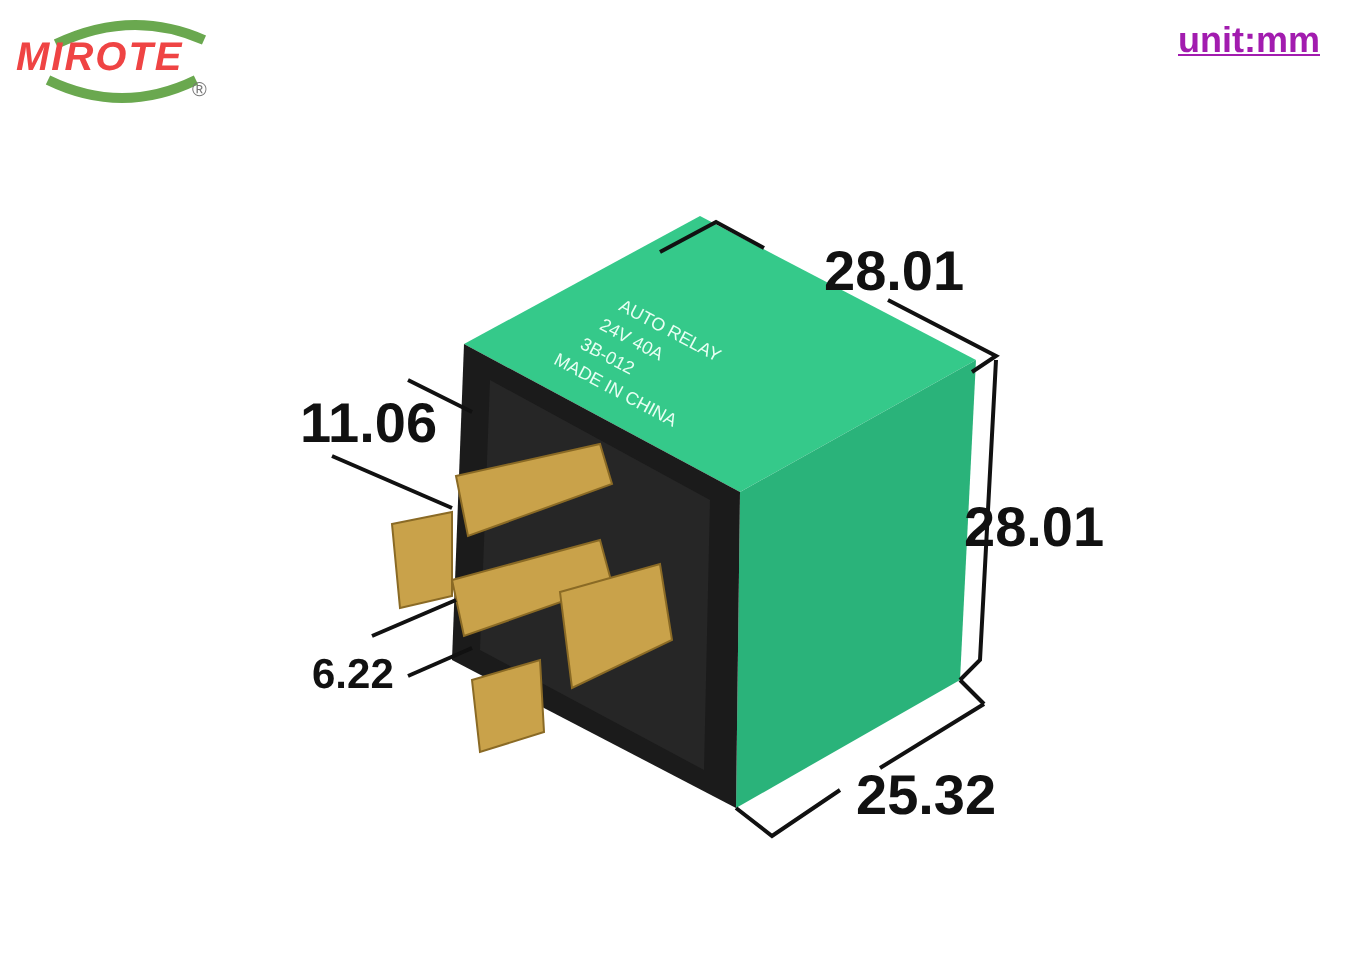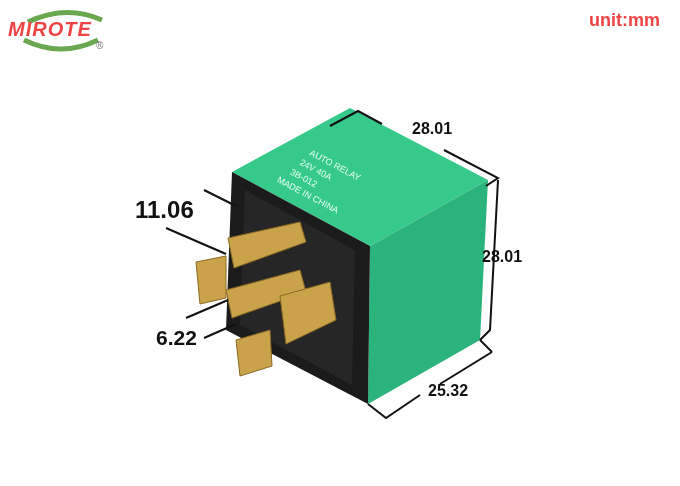--- a/index.html
+++ b/index.html
@@ -1,21 +1,21 @@
 <!DOCTYPE html>
 <html><head>
 <meta charset="utf-8">
 <style>
   html,body{margin:0;padding:0;background:#fff;}
   body{width:680px;height:486px;position:relative;overflow:hidden;font-family:"Liberation Sans",sans-serif;}
   .logo{position:absolute;left:6px;top:8px;width:120px;height:44px;}
   .logo-text{position:absolute;left:2px;top:10px;font-family:"Liberation Sans",sans-serif;font-weight:bold;font-style:italic;font-size:20px;color:#ef4444;letter-spacing:1px;}
   .logo-reg{position:absolute;left:90px;top:32px;font-size:10px;color:#777;}
-  .unit{position:absolute;right:20px;top:10px;font-weight:bold;font-size:18px;color:#ef4444;}
-  .dim{position:absolute;font-weight:bold;color:#111;font-size:16px;}
+  .unit{position:absolute;right:20px;top:10px;font-weight:bold;font-size:18px;color:#a21caf;text-decoration:underline;}
+  .dim{position:absolute;font-weight:bold;color:#111;font-size:28px;}
   svg.main{position:absolute;left:0;top:0;}
 </style>
 </head>
 <body>
 
 <div class="logo">
   <svg width="120" height="44">
     <path d="M22 14 Q60 -4 96 12" stroke="#6aa84f" stroke-width="5" fill="none"></path>
     <path d="M18 32 Q55 50 92 32" stroke="#6aa84f" stroke-width="5" fill="none"></path>
   </svg>
@@ -59,14 +59,14 @@
     <line x1="204" y1="190" x2="236" y2="206"></line>
     <line x1="166" y1="228" x2="226" y2="254"></line>
     <line x1="186" y1="318" x2="228" y2="300"></line>
     <line x1="204" y1="338" x2="236" y2="324"></line>
   </g>
 </svg>
 
 <div class="dim" style="left:412px;top:120px;">28.01</div>
 <div class="dim" style="left:482px;top:248px;">28.01</div>
 <div class="dim" style="left:428px;top:382px;text-align:center;">25.32</div>
-<div class="dim" style="left:135px;top:196px;font-size:24px;">11.06</div>
+<div class="dim" style="left:150px;top:196px;font-size:28px;">11.06</div>
 <div class="dim" style="left:156px;top:326px;font-size:21px;">6.22</div>
 
 </body></html>

